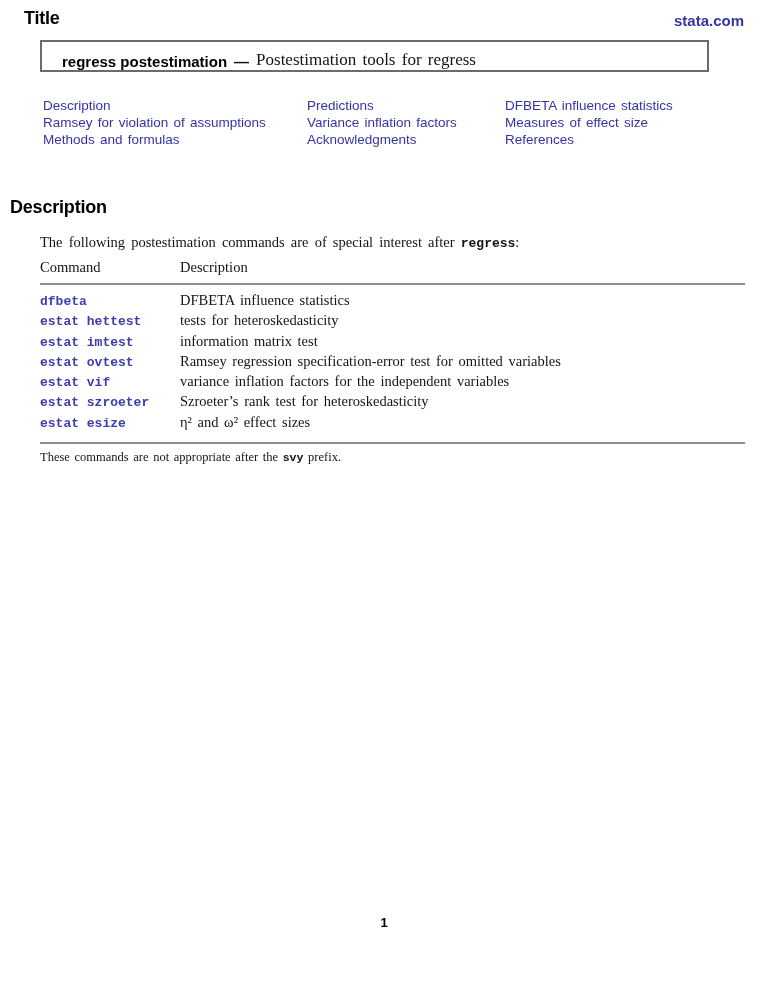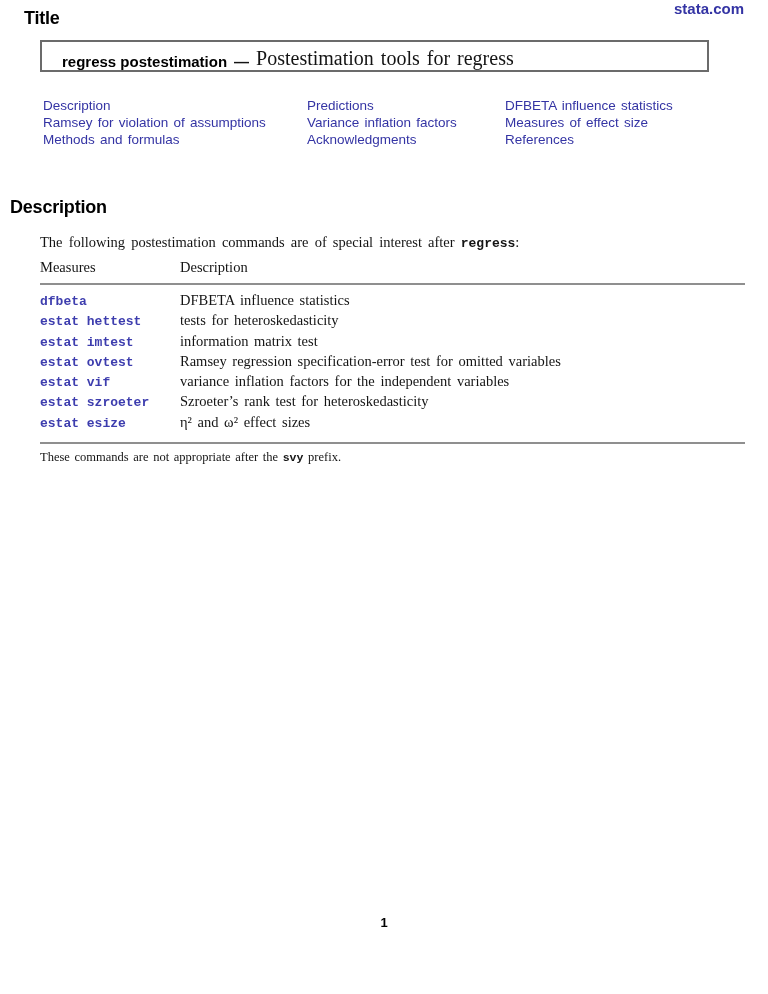--- a/index.html
+++ b/index.html
@@ -21,21 +21,21 @@
   }
   .mono{font-family:"Liberation Mono", monospace;}
 
   .header-label{
     position:absolute;left:24px;top:8px;
     font-family:"Liberation Sans",sans-serif;
     font-weight:bold;font-size:18px;color:#000;
     letter-spacing:-0.2px;
   }
   .site-link{
-    position:absolute;right:24px;top:0;
+    position:absolute;right:24px;top:12px;
     font-family:"Liberation Sans",sans-serif;
     font-weight:bold;font-size:15px;
     color:var(--link_blue);
     text-decoration:none;cursor:pointer;
   }
   .title-box{
     position:absolute;left:40px;top:40px;
     width:669px;height:32px;
     border:2px solid var(--border_gray);
     background:#fff;
@@ -44,21 +44,21 @@
   }
   .title-box .entry-name{
     font-family:"Liberation Sans",sans-serif;
     font-weight:bold;font-size:15px;color:#000;
   }
   .title-box .dash{
     font-weight:bold;font-size:15px;margin:0 7px 0 7px;
     font-family:"Liberation Sans",sans-serif;
   }
   .title-box .entry-subtitle{
-    font-size:20px;word-spacing:2px;
+    font-size:17px;word-spacing:2px;
   }
 
   .nav{position:absolute;top:97px;left:0;width:768px;}
   .nav-col{position:absolute;top:0;}
   .nav-col-0{left:43px;}
   .nav-col-1{left:307px;}
   .nav-col-2{left:505px;}
   .nav a{
     display:block;
     font-family:"Liberation Sans",sans-serif;
@@ -150,21 +150,21 @@
       <a>References</a>
     </div>
   </div>
 
   <div class="section-heading">Description</div>
 
   <p class="intro"><span>The following postestimation commands are of special interest after </span><span class="mono">regress</span><span>:</span></p>
 
   <div class="cmd-table">
     <div class="t-header">
-      <span class="col-cmd">Measures</span>
+      <span class="col-cmd">Command</span>
       <span class="col-desc">Description</span>
     </div>
     <div class="t-body">
       <div class="t-row">
         <span class="col-cmd"><a class="cmd-link">dfbeta</a></span>
         <span class="col-desc">DFBETA influence statistics</span>
       </div>
       <div class="t-row">
         <span class="col-cmd"><a class="cmd-link">estat hettest</a></span>
         <span class="col-desc">tests for heteroskedasticity</span>

